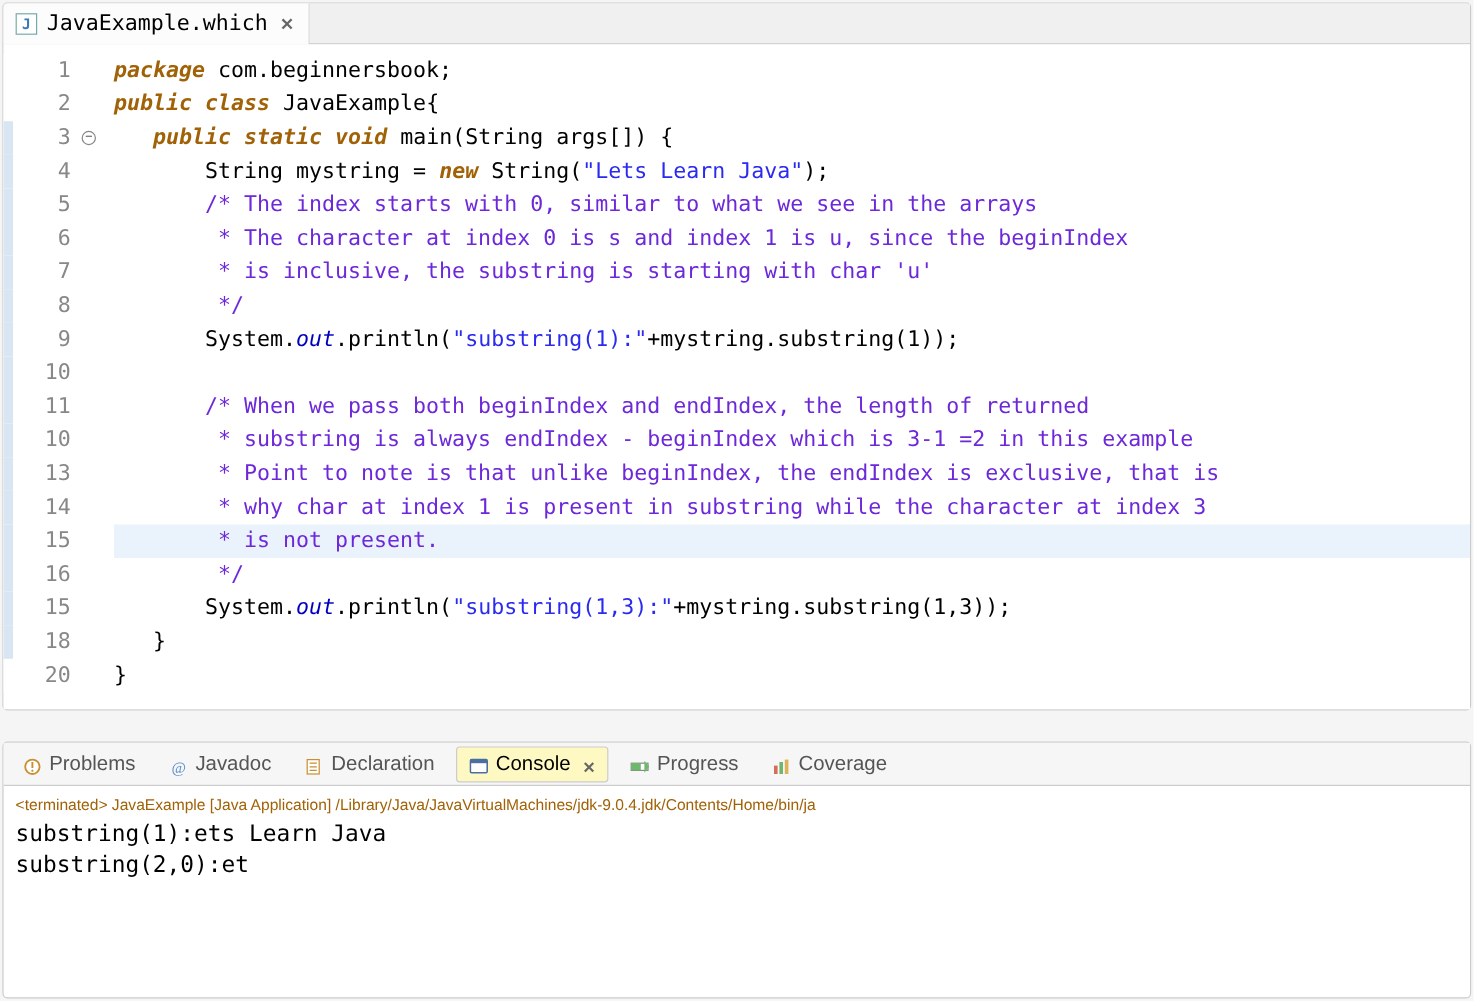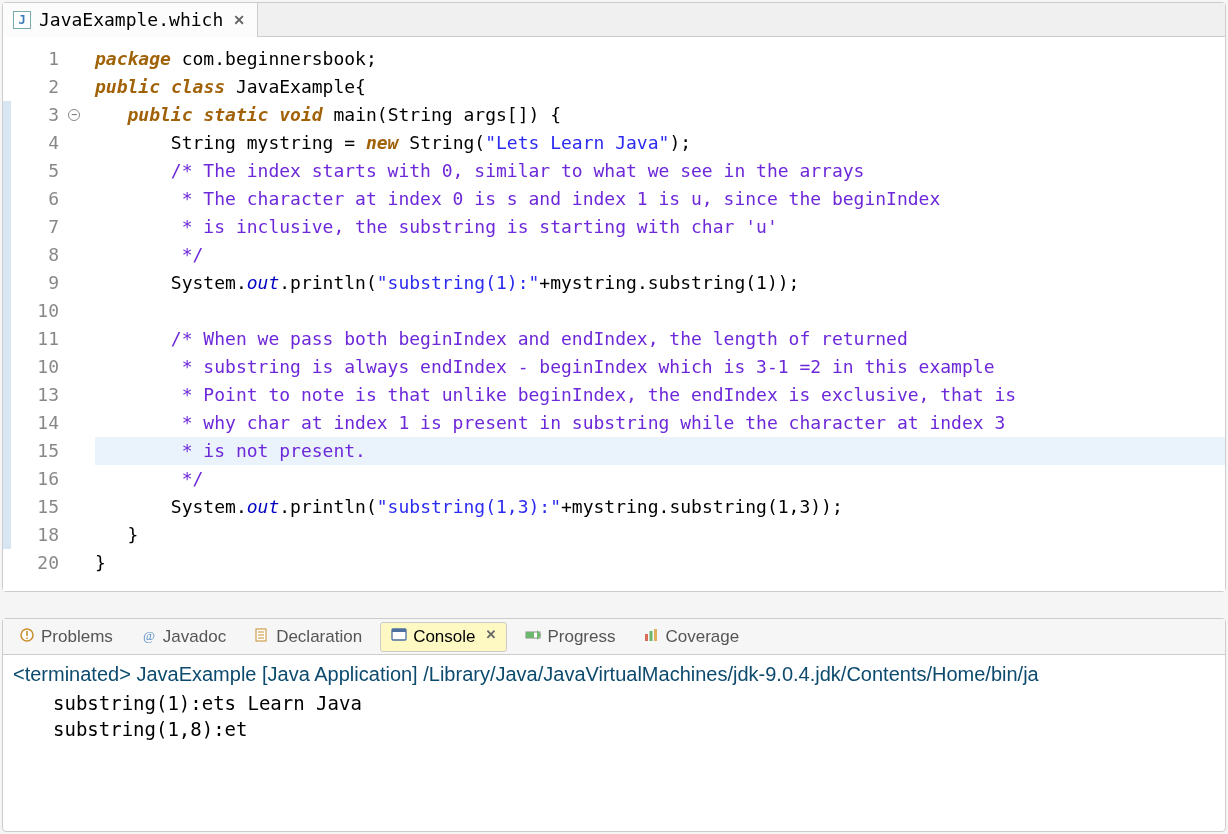--- a/index.html
+++ b/index.html
@@ -113,21 +113,21 @@
   .views-tabs {
     display:flex;
     align-items:center;
     gap: 8px;
     padding: 2px 6px;
     background:#f6f6f6;
     border-bottom:1px solid #ccc;
     height:36px;
   }
   .view-tab {
-    display:flex; align-items:flex-start; gap:6px;
+    display:flex; align-items:flex-end; gap:6px;
     padding: 4px 10px;
     font-family: "Helvetica Neue", Arial, sans-serif;
     font-size: 17px;
     color:#555;
     cursor:pointer;
     border-radius:3px;
   }
   .view-tab.active {
     background:#fef9c3;
     border:1px solid #ccc;
@@ -135,29 +135,28 @@
   }
   .view-tab .icon { width:16px; height:16px; display:inline-block; }
   .console-body {
     padding: 8px 10px;
     font-family: "Helvetica Neue", Arial, sans-serif;
     font-size: 18px;
     color:#000;
   }
   .console-status { 
     font-family: "Helvetica Neue", Arial, sans-serif;
-    color:#0c4a6e; font-size:20px; padding-bottom:4px;
+    color:#a16207; font-size:13px; padding-bottom:4px;
     white-space:nowrap; overflow:hidden;
   }
   .console-line {
     font-family: "Consolas","Menlo",monospace;
     font-size:19px;
     color:#000;
     line-height:26px;
-    margin-left:40px;
   }
 </style>
 </head>
 <body>
 
 <div class="editor-panel">
   <div class="tab-bar">
     <div class="tab">
       <span class="file-icon">J</span>
       <span>JavaExample.which</span>
@@ -281,16 +280,16 @@
             <rect x="6.5" y="4" width="3" height="10" fill="#6db86d"></rect>
             <rect x="11" y="2" width="3" height="12" fill="#e0b05a"></rect>
           </svg></span>
         <span>Coverage</span>
       </div>
     </div>
   <div class="console-body">
     <div class="console-status">&lt;terminated&gt; JavaExample [Java Application] /Library/Java/JavaVirtualMachines/jdk-9.0.4.jdk/Contents/Home/bin/ja</div>
     <div id="console-out">
         <div class="console-line">substring(1):ets Learn Java</div>
-        <div class="console-line">substring(1,8):et</div>
+        <div class="console-line">substring(2,0):et</div>
       </div>
   </div>
 </div>
 
 </body></html>

